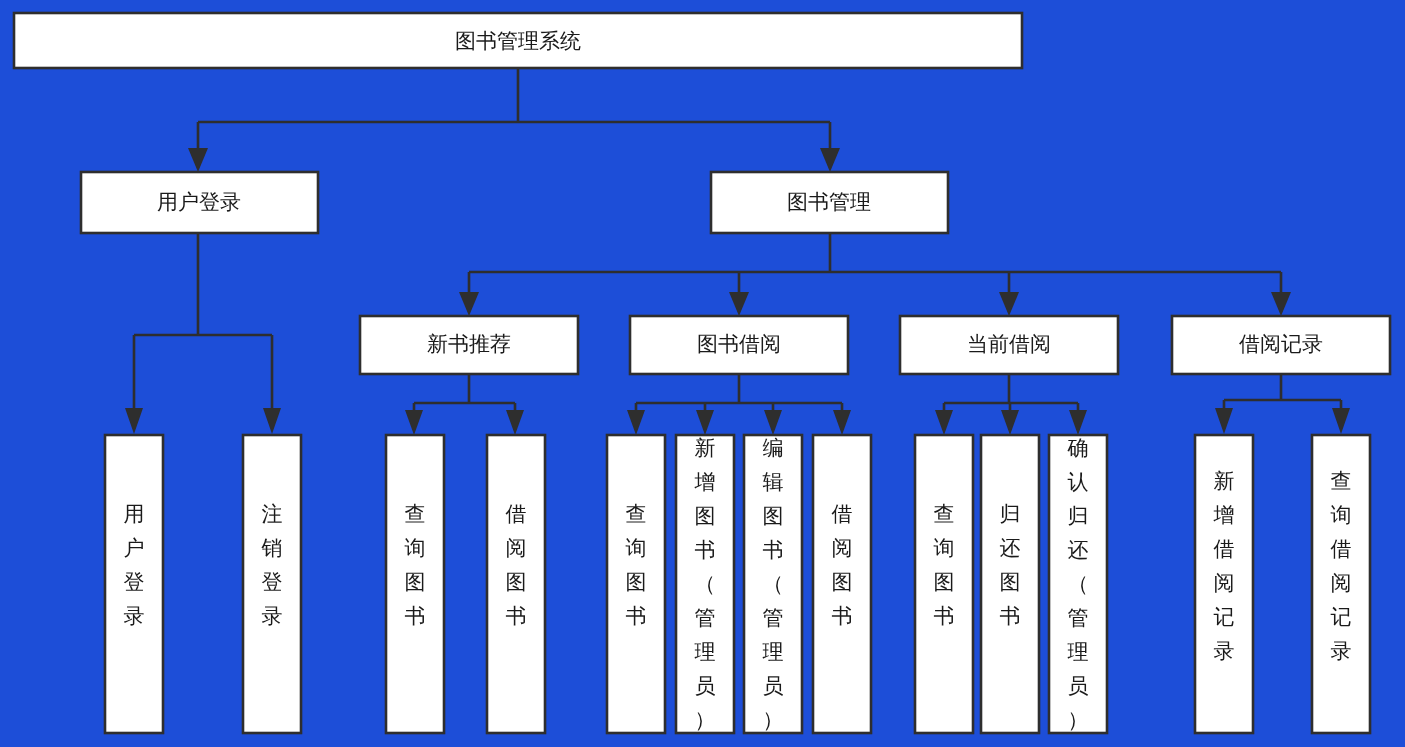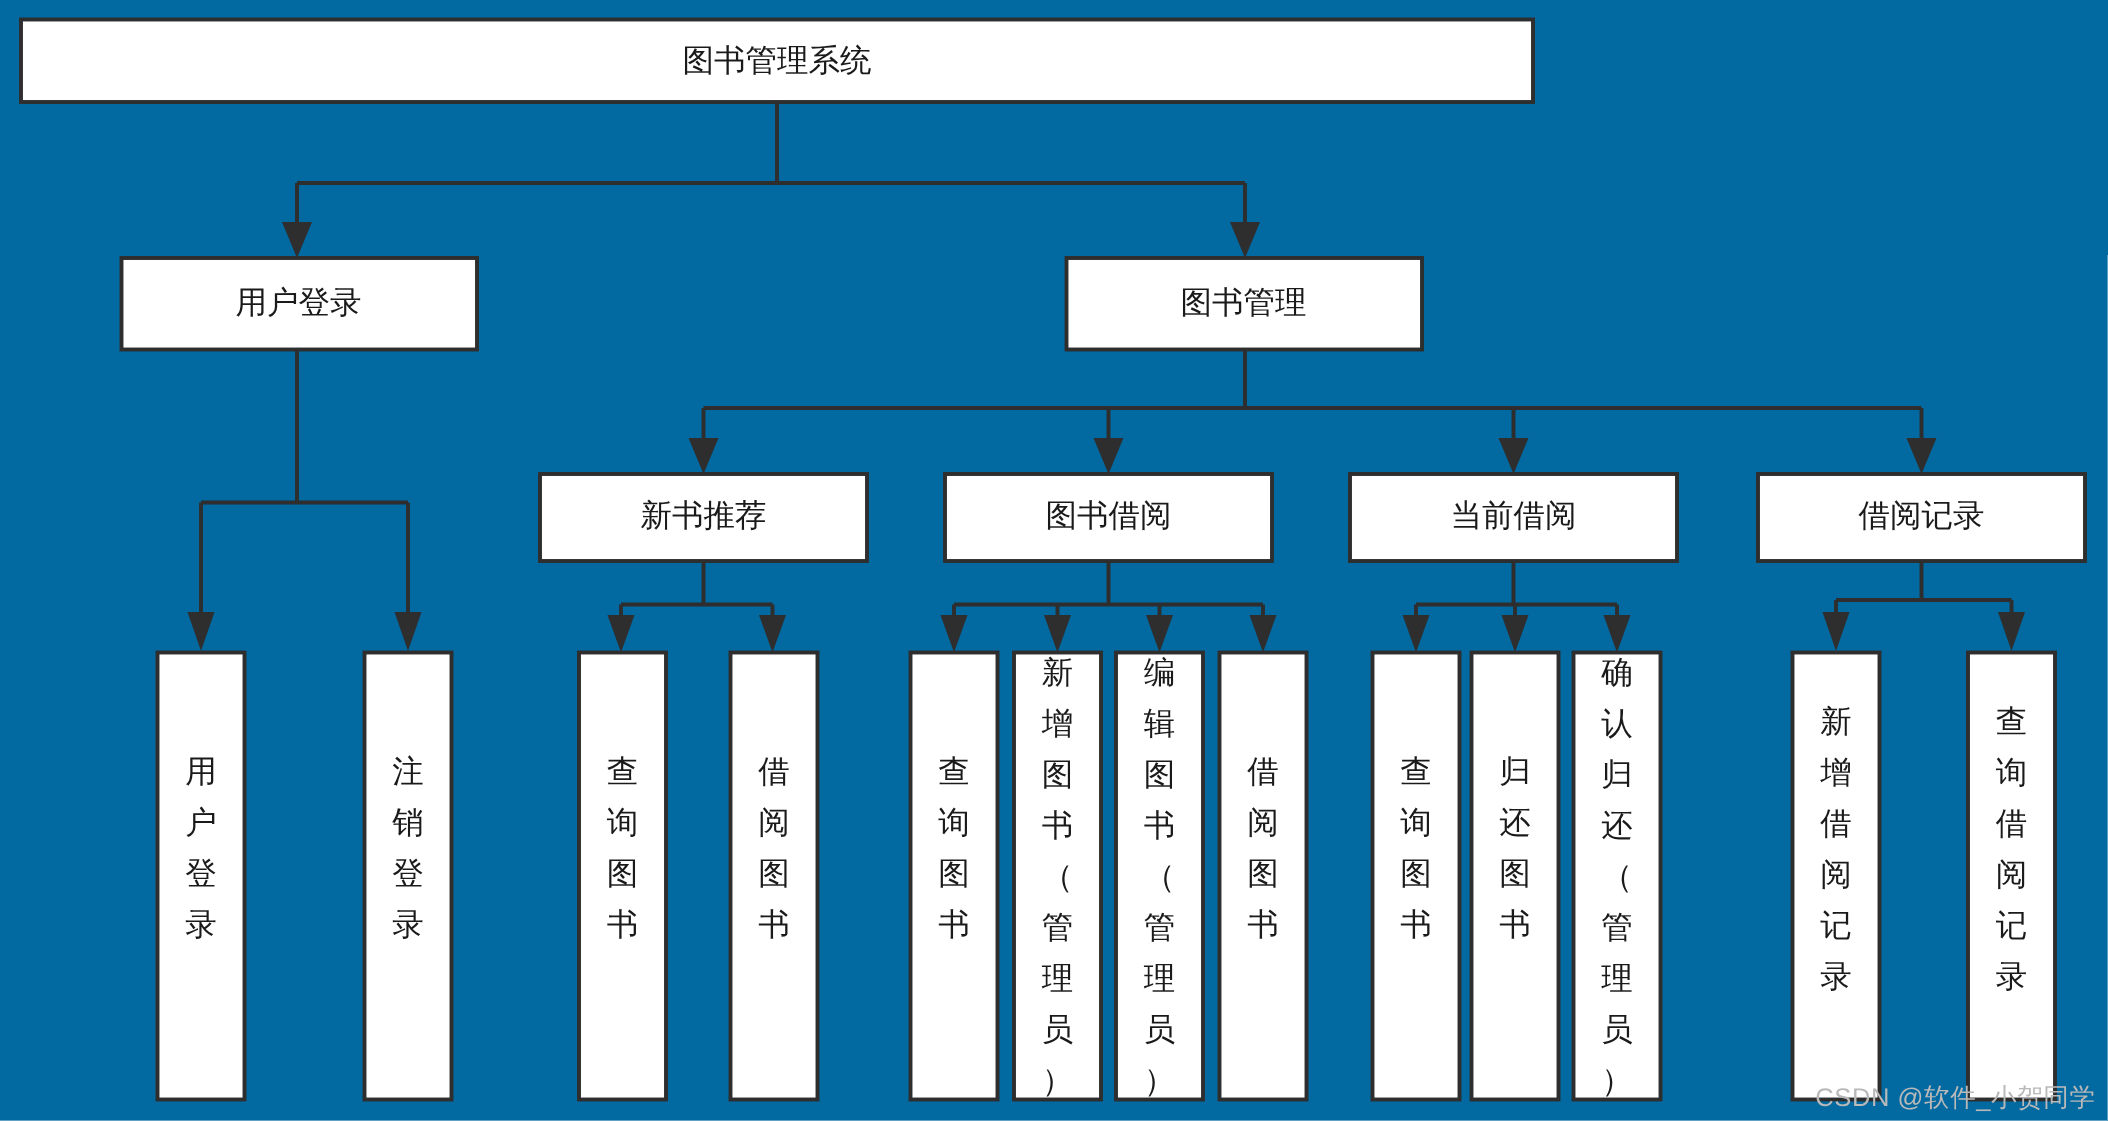--- a/index.html
+++ b/index.html
@@ -10,21 +10,21 @@
   body {
     width: 1405px;
     height: 747px;
     overflow: hidden;
     font-family: "Liberation Sans", "DejaVu Sans", sans-serif;
   }
   #diagram-root {
     position: relative;
     width: 1405px;
     height: 747px;
-    background: #0369a1;
+    background: #1d4ed8;
   }
   svg#flow-svg {
     position: absolute;
     left: 0;
     top: 0;
     width: 1405px;
     height: 747px;
     display: block;
   }
   .node-rect {
@@ -221,14 +221,13 @@
     <g>
       <rect class="node-rect" x="1195" y="435" width="58" height="298"></rect>
       <text class="node-label-v" x="1224" y="488"><tspan x="1224" y="488">新</tspan><tspan x="1224" y="522">增</tspan><tspan x="1224" y="556">借</tspan><tspan x="1224" y="590">阅</tspan><tspan x="1224" y="624">记</tspan><tspan x="1224" y="658">录</tspan></text>
     </g>
     <g>
       <rect class="node-rect" x="1312" y="435" width="58" height="298"></rect>
       <text class="node-label-v" x="1341" y="488"><tspan x="1341" y="488">查</tspan><tspan x="1341" y="522">询</tspan><tspan x="1341" y="556">借</tspan><tspan x="1341" y="590">阅</tspan><tspan x="1341" y="624">记</tspan><tspan x="1341" y="658">录</tspan></text>
     </g>
   </svg>
 
-  <div class="watermark">CSDN @软件_小贺同学</div>
 </div>
 
 </body></html>

